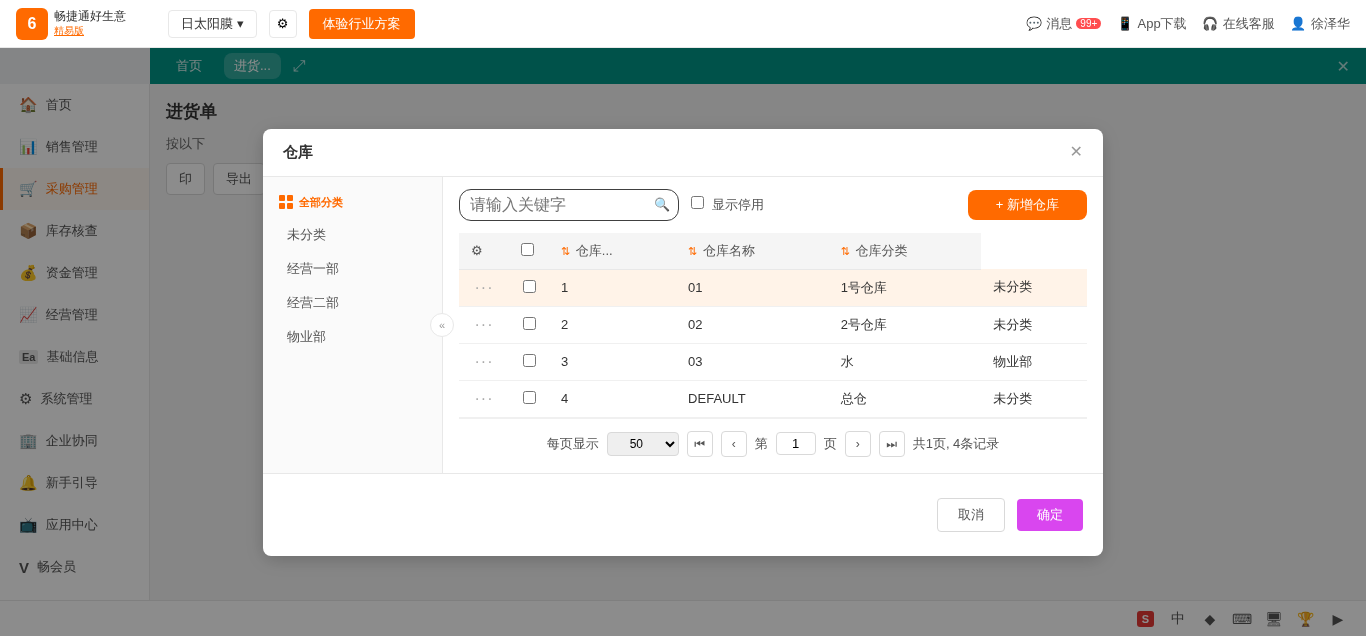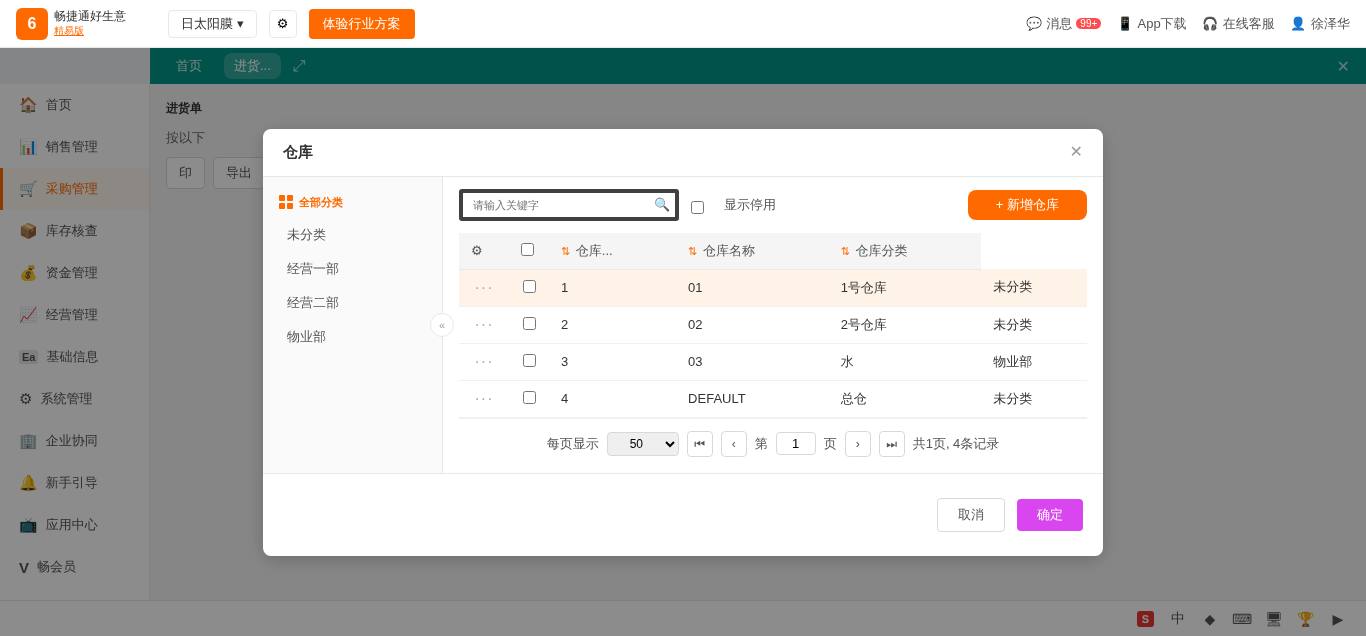--- a/index.html
+++ b/index.html
@@ -130,21 +130,21 @@
     .main-content {
       flex: 1;
       background: #f5f5f5;
       overflow: hidden;
       position: relative;
     }
     .page-content {
       padding: 16px;
     }
     .page-title {
-      font-size: 12px;
+      font-size: 17px;
       font-weight: bold;
       color: #333;
       margin-bottom: 12px;
     }
     .toolbar {
       display: flex;
       align-items: center;
       gap: 8px;
       margin-bottom: 12px;
     }
@@ -281,37 +281,37 @@
       align-items: center;
       gap: 12px;
       margin-bottom: 12px;
     }
     .search-input-wrapper {
       position: relative;
       display: flex;
       align-items: center;
     }
     .search-input {
-      border: 4px solid #404040;
-      border-radius: 3px;
+      border: 1px solid #404040;
+      border-radius: 12px;
       padding: 6px 32px 6px 10px;
-      font-size: 11px;
+      font-size: 16px;
       width: 220px;
       outline: none;
     }
     .search-icon-btn {
       position: absolute;
       right: 8px;
       color: #999;
       cursor: pointer;
     }
     .show-disabled-label {
       display: flex;
-      align-items: flex-end;
-      gap: 20px;
+      align-items: flex-start;
+      gap: 8px;
       color: #555;
       font-size: 13px;
     }
     .btn-add-warehouse {
       margin-left: auto;
       background: #ff6a00;
       color: white;
       border: none;
       padding: 6px 28px;
       border-radius: 8px;

